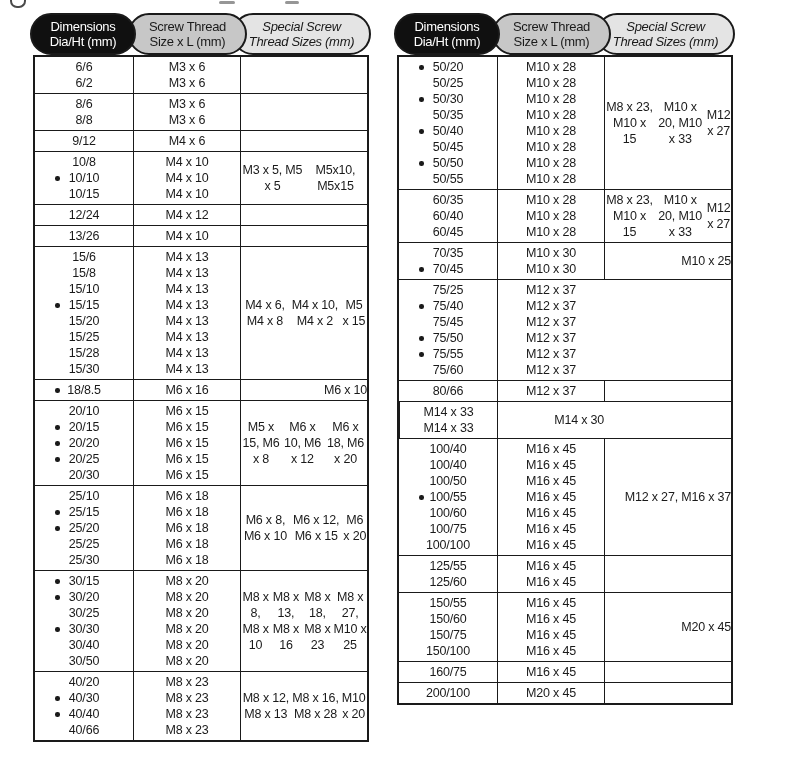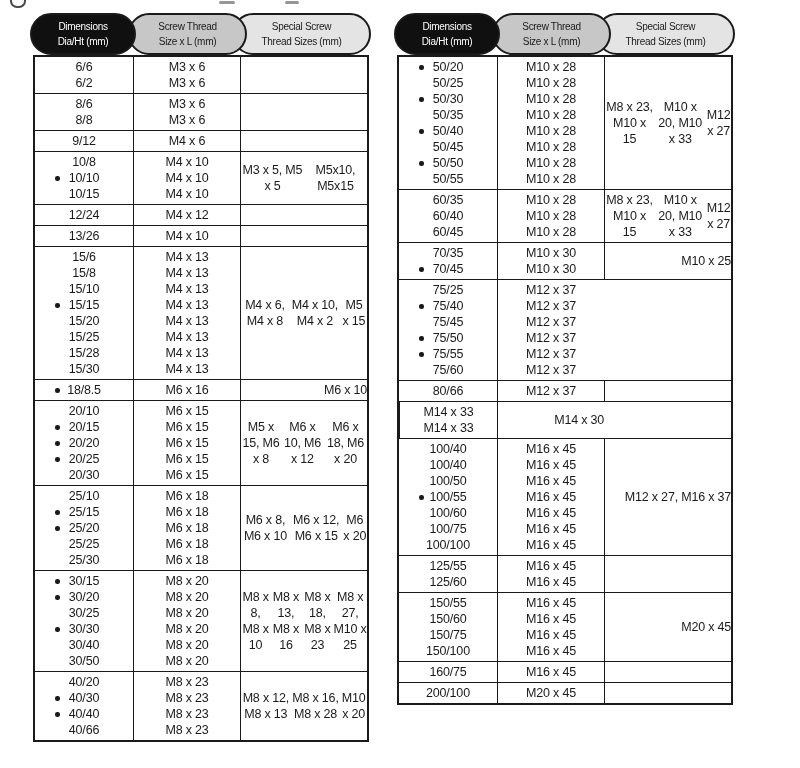--- a/index.html
+++ b/index.html
@@ -18,25 +18,25 @@
 
   .tbl{position:absolute;width:336px;top:13px;}
   #tbl-left{left:33px;}
   #tbl-right{left:397px;}
 
   .pills{position:relative;height:42px;z-index:5;}
   .pill{
     position:absolute;top:0;height:42px;box-sizing:border-box;
     border:2px solid var(--border,#1a1a1a);border-radius:21px;
     display:flex;flex-direction:column;justify-content:center;align-items:center;
-    font-size:10px;line-height:15px;letter-spacing:-0.3px;text-align:center;white-space:nowrap;
+    font-size:13px;line-height:15px;letter-spacing:-0.3px;text-align:center;white-space:nowrap;
   }
   .pill1{left:-3px;width:106px;background:var(--pill1-bg,#101010);color:var(--pill1-text,#ffffff);z-index:3;}
   .pill2{left:95px;width:119px;background:var(--pill2-bg,#c7c7c7);color:var(--text,#1a1a1a);z-index:2;}
-  .pill3{left:199px;width:139px;background:var(--pill3-bg,#e4e4e4);color:var(--text,#1a1a1a);z-index:1;}
+  .pill3{left:199px;width:139px;background:var(--pill3-bg,#e4e4e4);color:var(--text,#1a1a1a);z-index:1;font-style:italic;}
 
   .tbody{
     position:relative;box-sizing:border-box;background:#fff;
     border:2px solid var(--border,#1a1a1a);
   }
   .group{
     display:grid;grid-template-columns:98px 107px 1fr;
     border-bottom:1px solid var(--border,#1a1a1a);
   }
   .group:last-child{border-bottom:none;}

